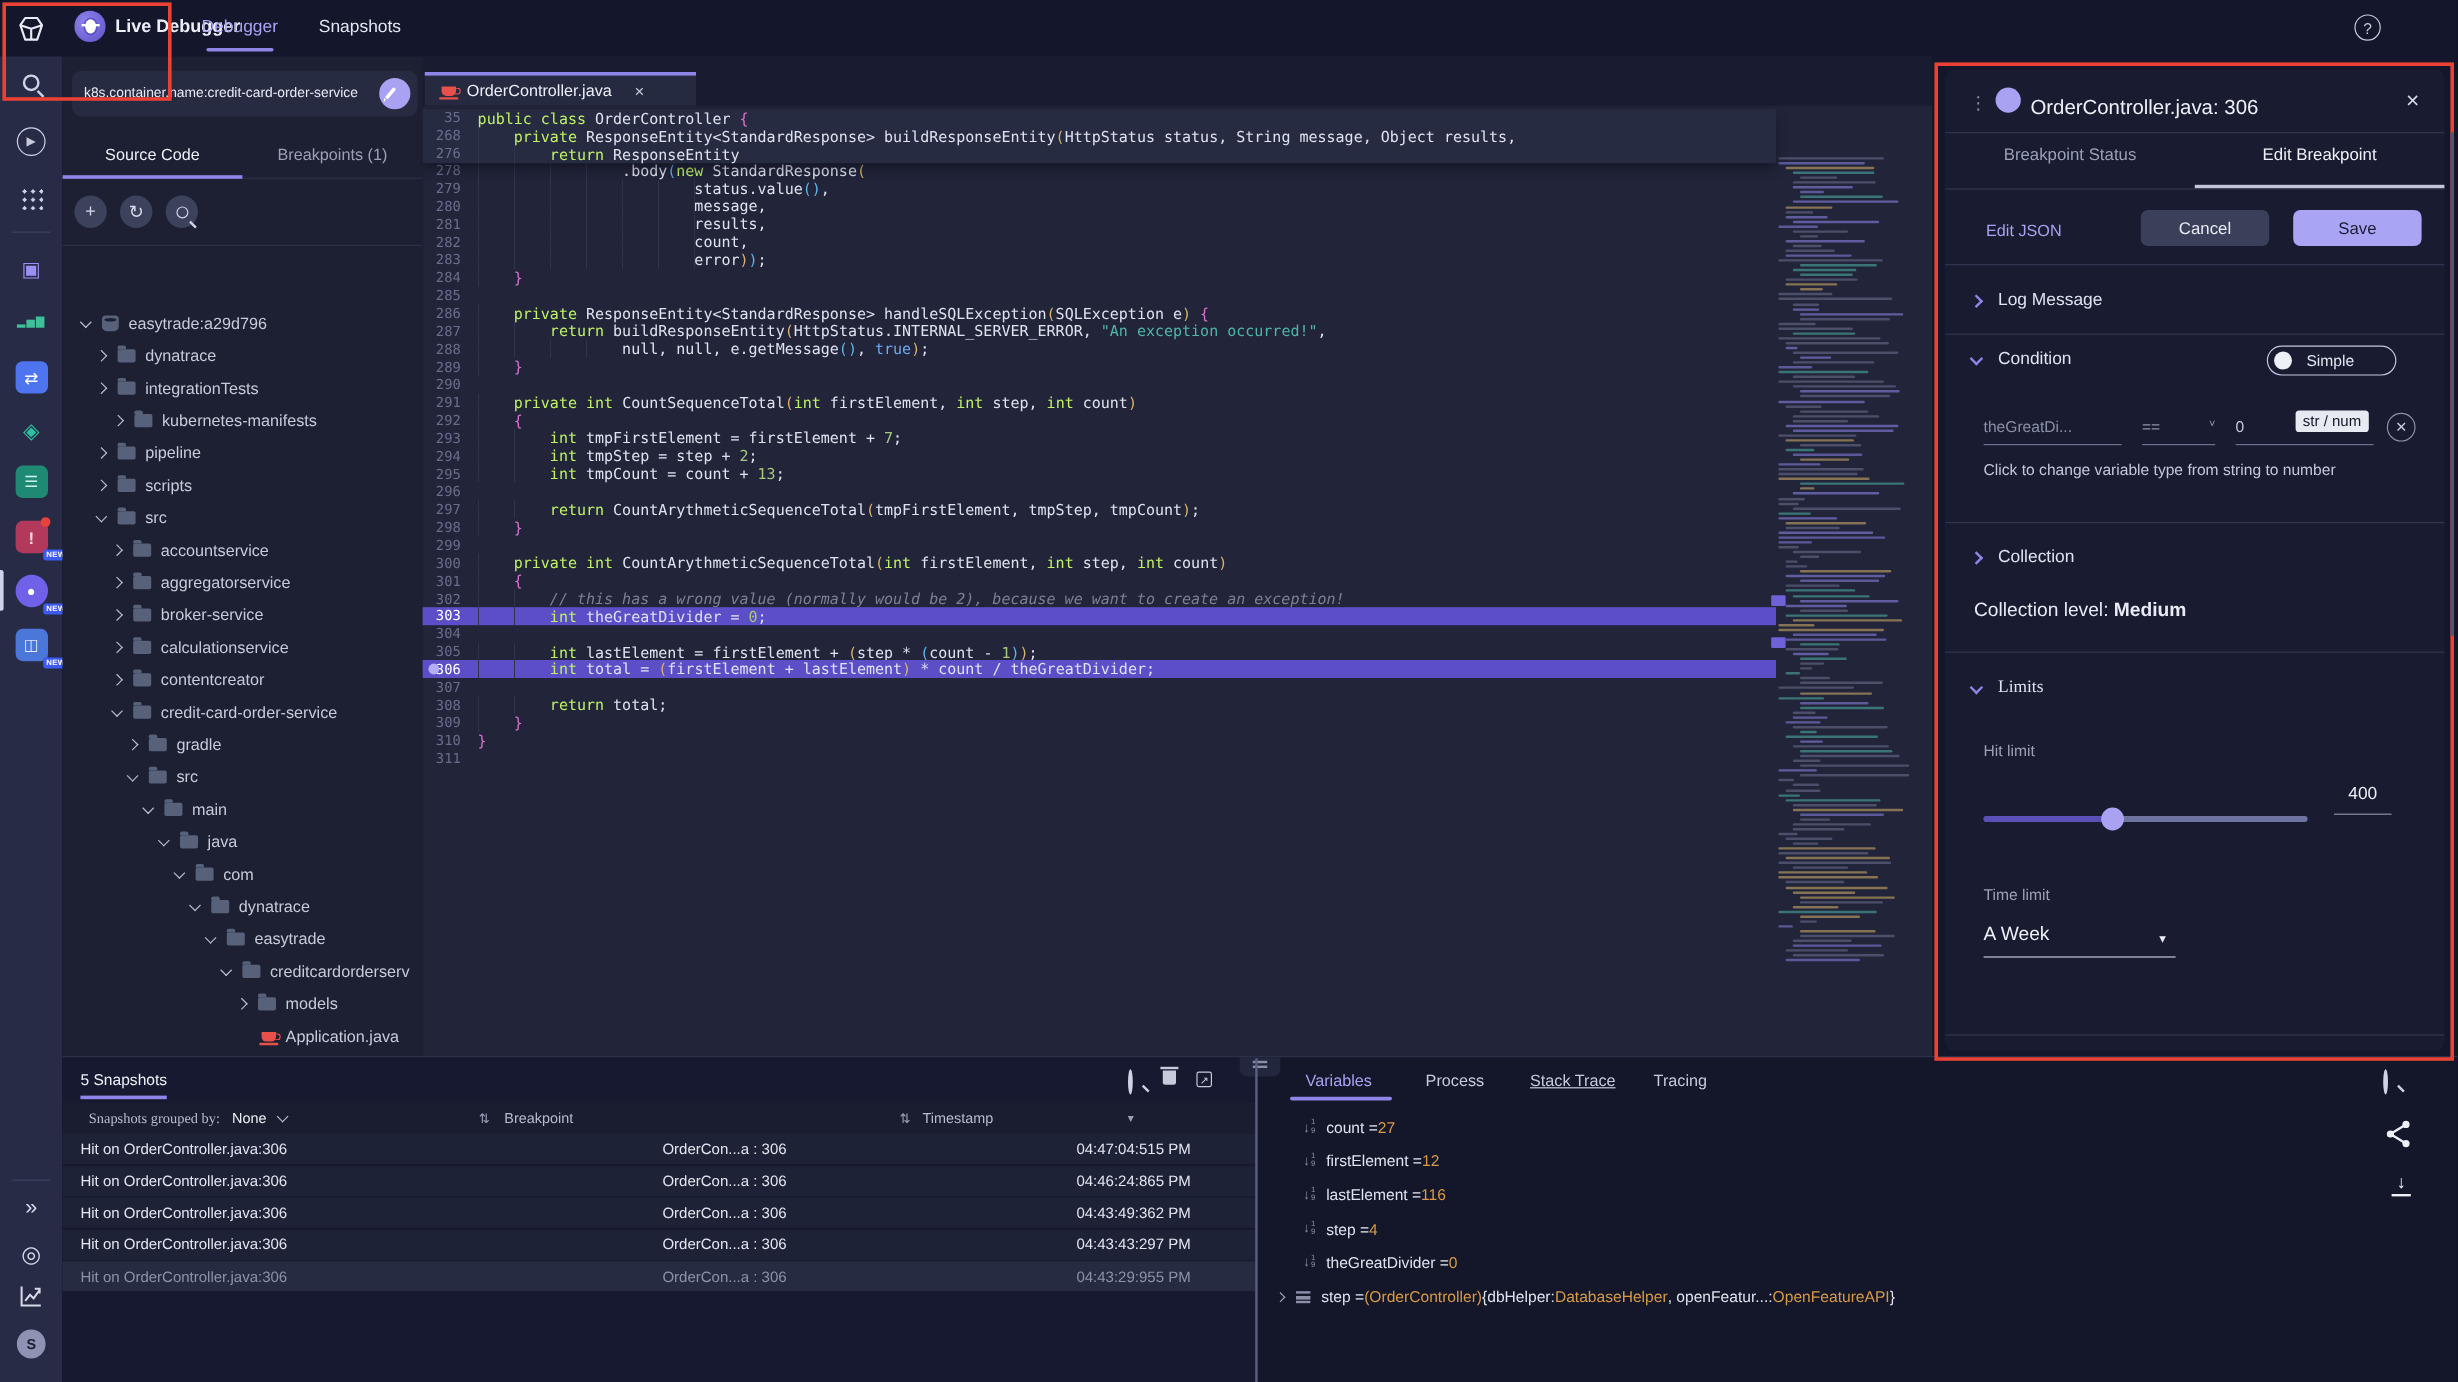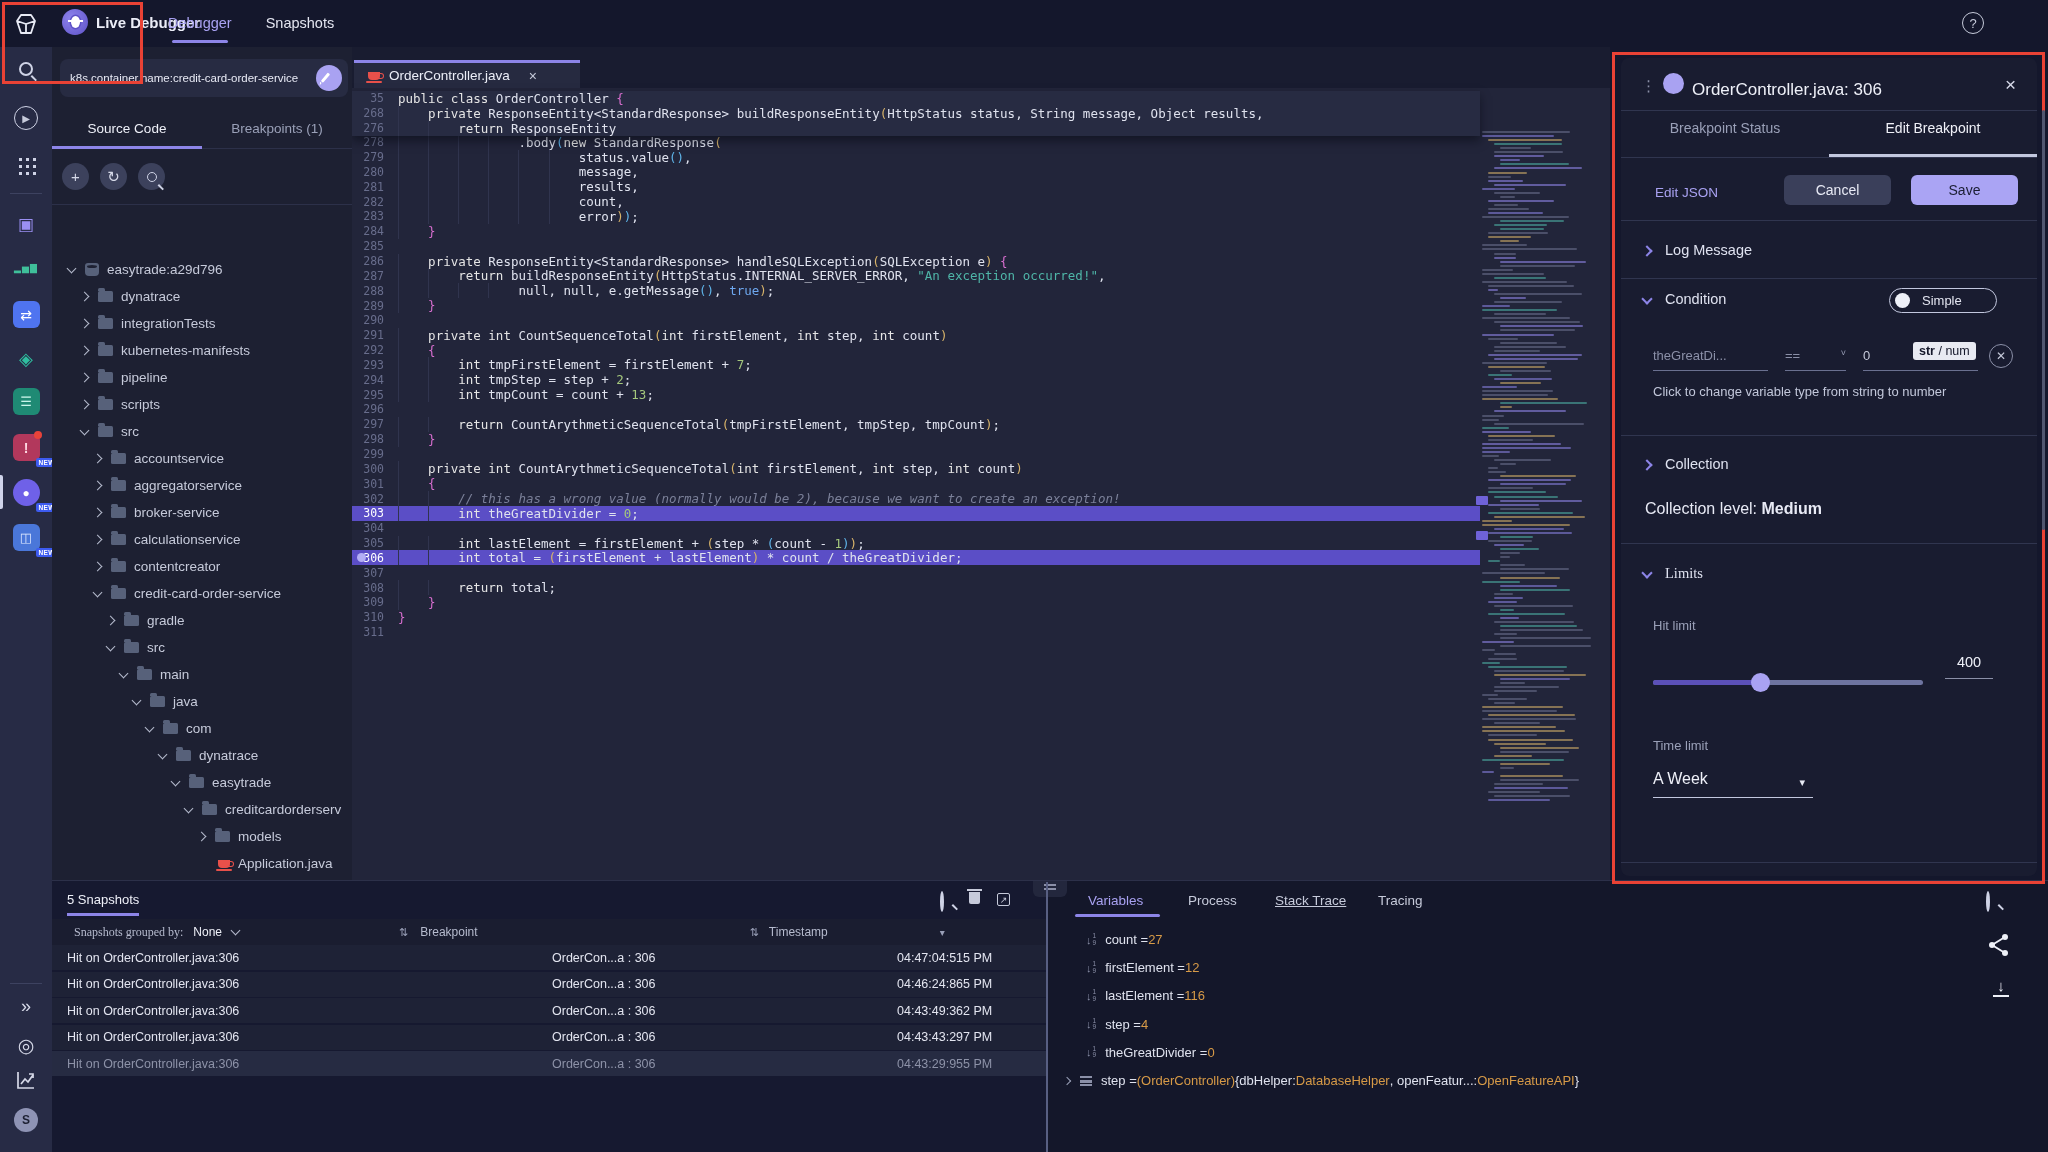--- a/index.html
+++ b/index.html
@@ -77,21 +77,21 @@
   #file-tab .x { color:#c6cada; font-size:14px; margin-left:10px;}
   #code { position:absolute; left:0; top:41px; width:1258px; height:792px; font-family:"DejaVu Sans Mono", monospace; font-size:12.5px; }
   .cline { position:relative; height:14.85px; display:flex; align-items:center; width:1128px;}
   .cline .ln { width:46px; flex:none; text-align:right; padding-right:14px; color:#686d8c; font-size:11.5px;}
   .cline .ct { white-space:pre; }
   .cline.hl { background:#5b4ec6; }
   .cline.hl .ln { color:#fff; }
   #sticky { position:absolute; left:0; top:3px; width:1128px; background:#272b42; box-shadow:0 5px 9px rgba(5,7,18,.5); z-index:3;}
   #lines { position:absolute; left:0; top:32px; width:1258px; }
   .bp-dot { position:absolute; left:5px; top:3px; width:9px; height:9px; border-radius:50%; background:#b3aef5; }
-  .tk-kw{color:#e5e5e5} .tk-t{color:#dfe2ee} .tk-p1{color:#d8b46a} .tk-p2{color:#d96fd0}
+  .tk-kw{color:#bef264} .tk-t{color:#dfe2ee} .tk-p1{color:#d8b46a} .tk-p2{color:#d96fd0}
   .tk-p3{color:#5fb4e8} .tk-s{color:#4fb6a8} .tk-n{color:#a5c87d}
   .tk-c{color:#7b8099; font-style:italic} .tk-kb{color:#6ea8f0}
   .tk-ind { background-image:repeating-linear-gradient(to right, #30344e 0, #30344e 1px, transparent 1px, transparent 30.1px); }
   #minimap { position:absolute; left:1130px; top:43px; width:120px; height:715px; }
   .mm-row { position:absolute; height:2px; border-radius:1px; opacity:.55;}
   .mm-mark { position:absolute; left:-6px; width:12px; height:9px; background:#6f62d8; border-radius:1px;}
 
   
   #red-box-1 { left:2px; top:2px; width:141px; height:82px; border:3px solid #e94235; z-index:50;}
   #red-box-2 { left:1612px; top:52px; width:433px; height:832px; border:3.5px solid #e94235; z-index:50;}
@@ -111,21 +111,21 @@
   .sec-chev { position:absolute; width:8px; height:8px; border-right:2px solid #8d85e8; border-bottom:2px solid #8d85e8;}
   .sec-chev.r { transform:rotate(-45deg);}
   .sec-chev.d { transform:rotate(45deg);}
   .sec-label { position:absolute; font-size:14.5px; color:#dfe2f0;}
   #pill-simple { position:absolute; left:268px; top:230px; width:108px; height:25px; border:1.5px solid #c2c7de; border-radius:13px;
     display:flex; align-items:center; padding-left:5px; gap:12px;}
   #pill-simple .knob { width:15px; height:15px; border-radius:50%; background:#eef0f8;}
   #pill-simple .lbl { font-size:13px; color:#e3e5f0;}
   .cond-input { position:absolute; top:290px; font-size:13px; color:#8b90a8; border-bottom:1px solid #6a7090; padding-bottom:7px;}
   #badge-strnum { position:absolute; left:292px; top:284px; background:#e8eaf2; color:#14172a; font-size:12.5px; padding:2px 6px; border-radius:3px;}
-  #badge-strnum b { font-weight:bold;}
+  #badge-strnum b { font-weight:normal;}
   #cond-clear { position:absolute; left:368px; top:286px; width:24px; height:24px; border:1.5px solid #8b90a8; border-radius:50%;
      color:#c6cada; display:flex; align-items:center; justify-content:center; font-size:12px;}
   #cond-hint { position:absolute; left:32px; top:326px; font-size:13px; color:#c2c7da;}
   #coll-text { position:absolute; left:24px; top:442px; font-size:16px; color:#e8eaf5;}
   .small-lab { position:absolute; left:32px; font-size:13px; color:#9aa0b8;}
   #slider-track { position:absolute; left:32px; top:622px; width:270px; height:5px; border-radius:3px; background:#6e74a0;}
   #slider-fill { position:absolute; left:0; top:0; width:107px; height:5px; border-radius:3px; background:#5b50b8;}
   #slider-thumb { position:absolute; left:98px; top:-7px; width:19px; height:19px; border-radius:50%; background:#a9a2f2;}
   #hit-value { position:absolute; left:324px; top:596px; width:48px; text-align:center; font-size:14.5px; color:#eef0f8; border-bottom:1px solid #8b90a8; padding-bottom:8px;}
   #time-select { position:absolute; left:32px; top:712px; width:160px; border-bottom:1px solid #c2c7de; padding-bottom:9px; font-size:16px; color:#eef0f8;}
@@ -266,21 +266,21 @@
         <div class="tree-row" style="top: 74px; padding-left: 29px;">
           <span class="chev closed"></span>
           <span class="folder"></span>
           <span class="tree-label">dynatrace</span>
         </div>
         <div class="tree-row" style="top: 101px; padding-left: 29px;">
           <span class="chev closed"></span>
           <span class="folder"></span>
           <span class="tree-label">integrationTests</span>
         </div>
-        <div class="tree-row" style="top: 128px; padding-left: 29px;">
+        <div class="tree-row" style="top: 128px; padding-left: 29px; margin-left: 14px;">
           <span class="chev closed"></span>
           <span class="folder"></span>
           <span class="tree-label">kubernetes-manifests</span>
         </div>
         <div class="tree-row" style="top: 155px; padding-left: 29px;">
           <span class="chev closed"></span>
           <span class="folder"></span>
           <span class="tree-label">pipeline</span>
         </div>
         <div class="tree-row" style="top: 182px; padding-left: 29px;">

